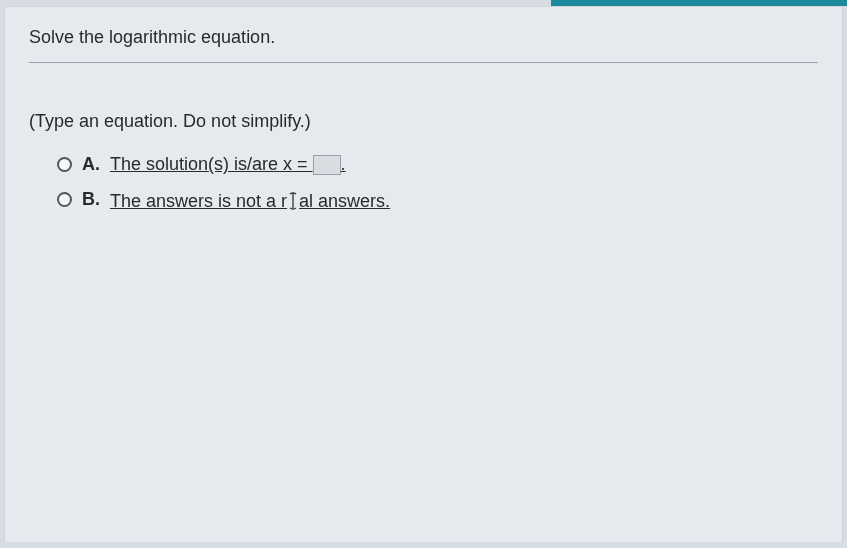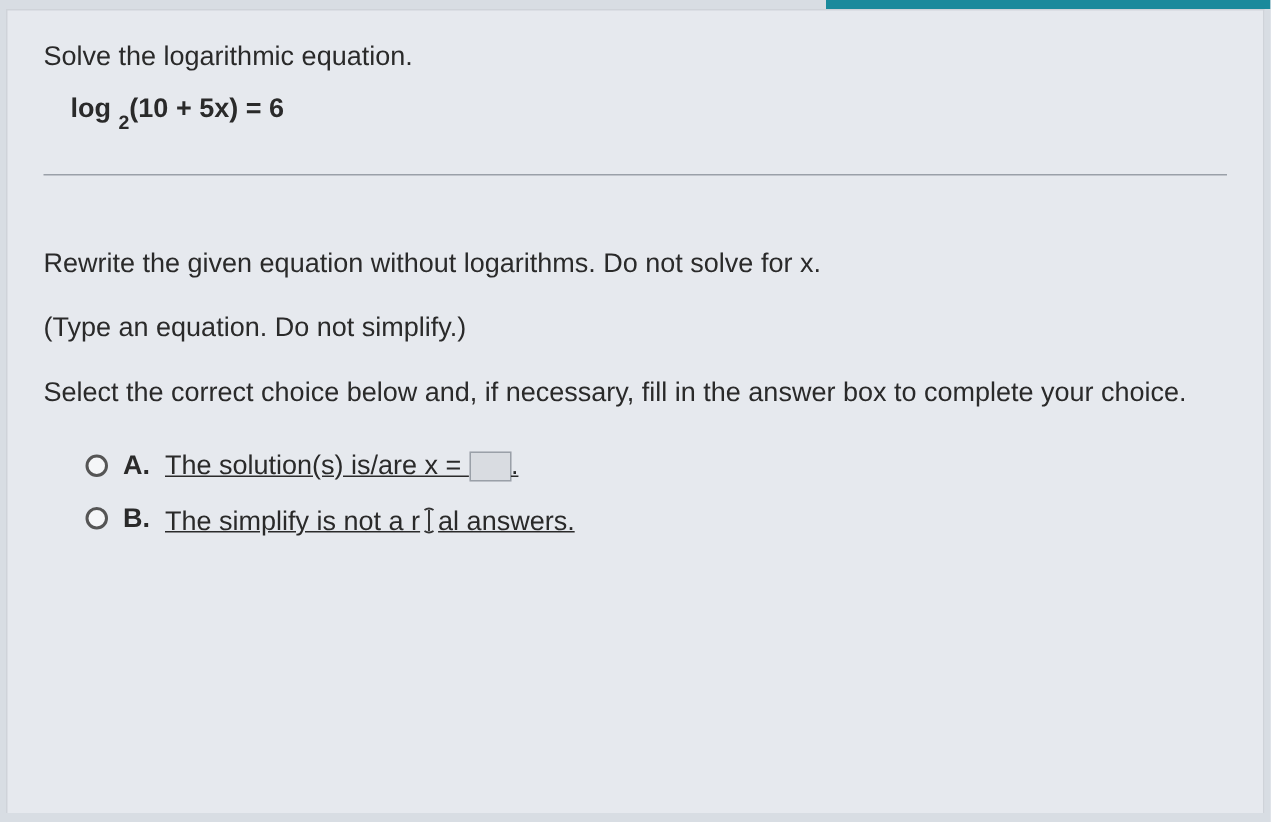--- a/index.html
+++ b/index.html
@@ -91,43 +91,38 @@
 </style>
 </head>
 <body>
 
 <div class="topbar"></div>
 
 <div class="panel">
 
   <div class="prompt-line">Solve the logarithmic equation.</div>
 
-  <div class="equation-main">
-    <span>log </span><span class="sub">2</span><span>(10 + 5x) = 6</span>
-  </div>
 
   <hr class="hr">
 
-  <div class="instr">Rewrite the given equation without logarithms. Do not solve for x.</div>
 
   <div class="hint">(Type an equation. Do not simplify.)</div>
 
-  <div class="select-instr">Select the correct choice below and, if necessary, fill in the answer box to complete your choice.</div>
 
   <div class="choice-row">
     <div class="radio"></div>
     <div class="choice-label">A.</div>
     <div class="choice-body">
       <span>The solution(s) is/are x = </span><span class="inline-input"></span><span>.</span>
     </div>
   </div>
 
   <div class="choice-row" style="margin-top:14px;">
     <div class="radio"></div>
     <div class="choice-label">B.</div>
     <div class="choice-body">
-      <span>The simplify is not a r</span><span class="cursor-icon"><svg width="12" height="18" viewBox="0 0 12 18">
+      <span>The answers is not a r</span><span class="cursor-icon"><svg width="12" height="18" viewBox="0 0 12 18">
             <path d="M3 2 Q6 0 9 2 M6 2 L6 16 M3 16 Q6 18 9 16" stroke="#333" stroke-width="1.3" fill="none"></path>
           </svg></span><span>al answers.</span>
     </div>
   </div>
 
 </div>
 
 </body></html>

